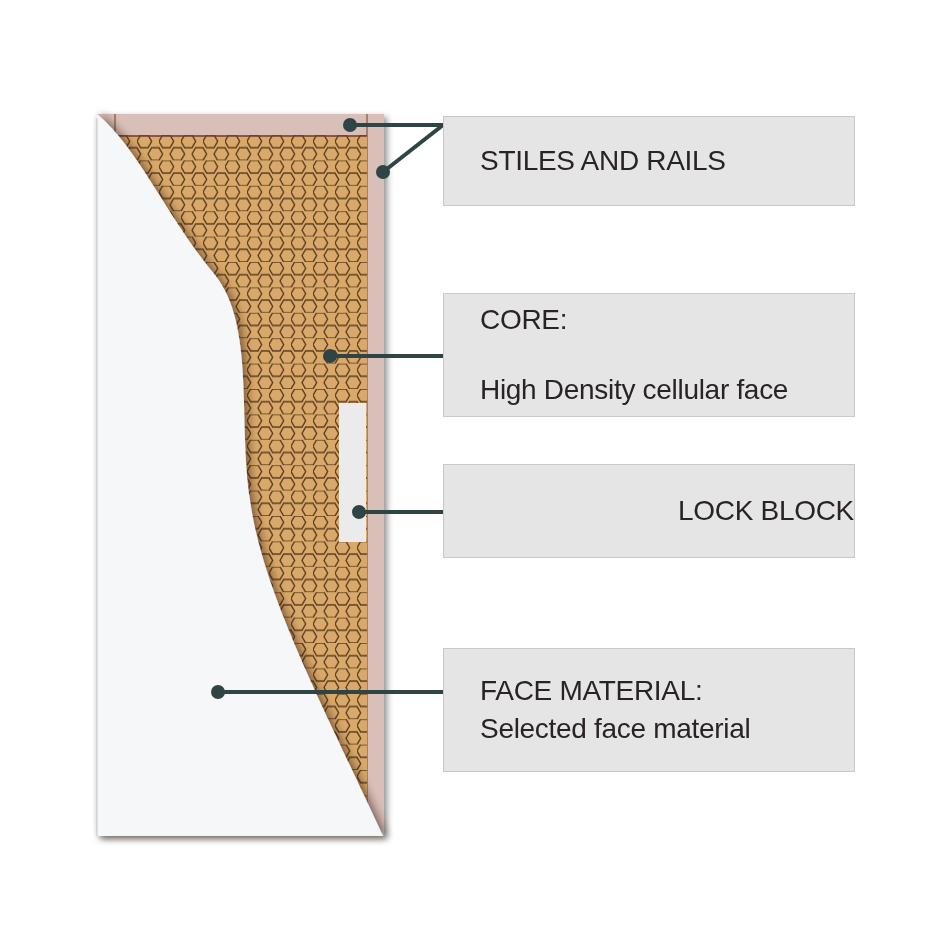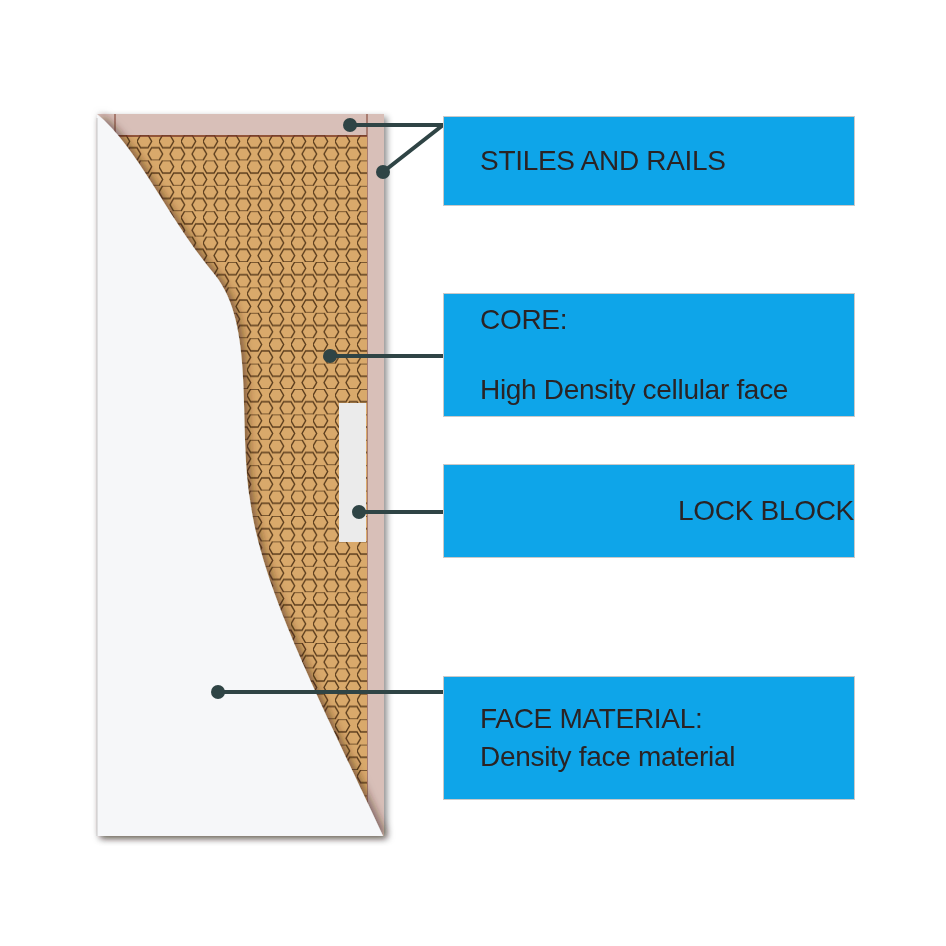--- a/index.html
+++ b/index.html
@@ -1,21 +1,21 @@
 <!DOCTYPE html>
 <html><head>
   <meta charset="utf-8">
   <style>
     html, body { margin: 0; padding: 0; background: #ffffff; }
     body { width: 946px; height: 946px; position: relative; overflow: hidden; font-family: "Liberation Sans", "DejaVu Sans", sans-serif; }
     .diagram { position: absolute; left: 0; top: 0; width: 946px; height: 946px; }
     .label-box {
       position: absolute;
       left: 443px; width: 412px;
-      background: #0ea5e9;
+      background: #e5e5e5;
       border: 1px solid #c9c9c9;
       box-sizing: border-box;
       color: #2a2324;
       font-size: 28px;
       line-height: 38px;
       padding-left: 36px;
       display: flex; flex-direction: column; justify-content: center;
       letter-spacing: -0.3px;
     }
     .label-box span { display: block; white-space: nowrap; }
@@ -76,17 +76,17 @@
 
   <div class="label-box" style="top:293px; height:124px;gap:32px;">
     <span>CORE:</span>
     <span>High Density cellular face</span>
   </div>
 
   <div class="label-box" style="top:464px; height:94px;align-items:flex-end;">
     <span>LOCK BLOCK</span>
   </div>
 
-  <div class="label-box" style="top:648px; height:124px;margin-top:28px;">
+  <div class="label-box" style="top:648px; height:124px;">
     <span>FACE MATERIAL:</span>
-    <span>Density face material</span>
+    <span>Selected face material</span>
   </div>
 </div>
 
 </body></html>

